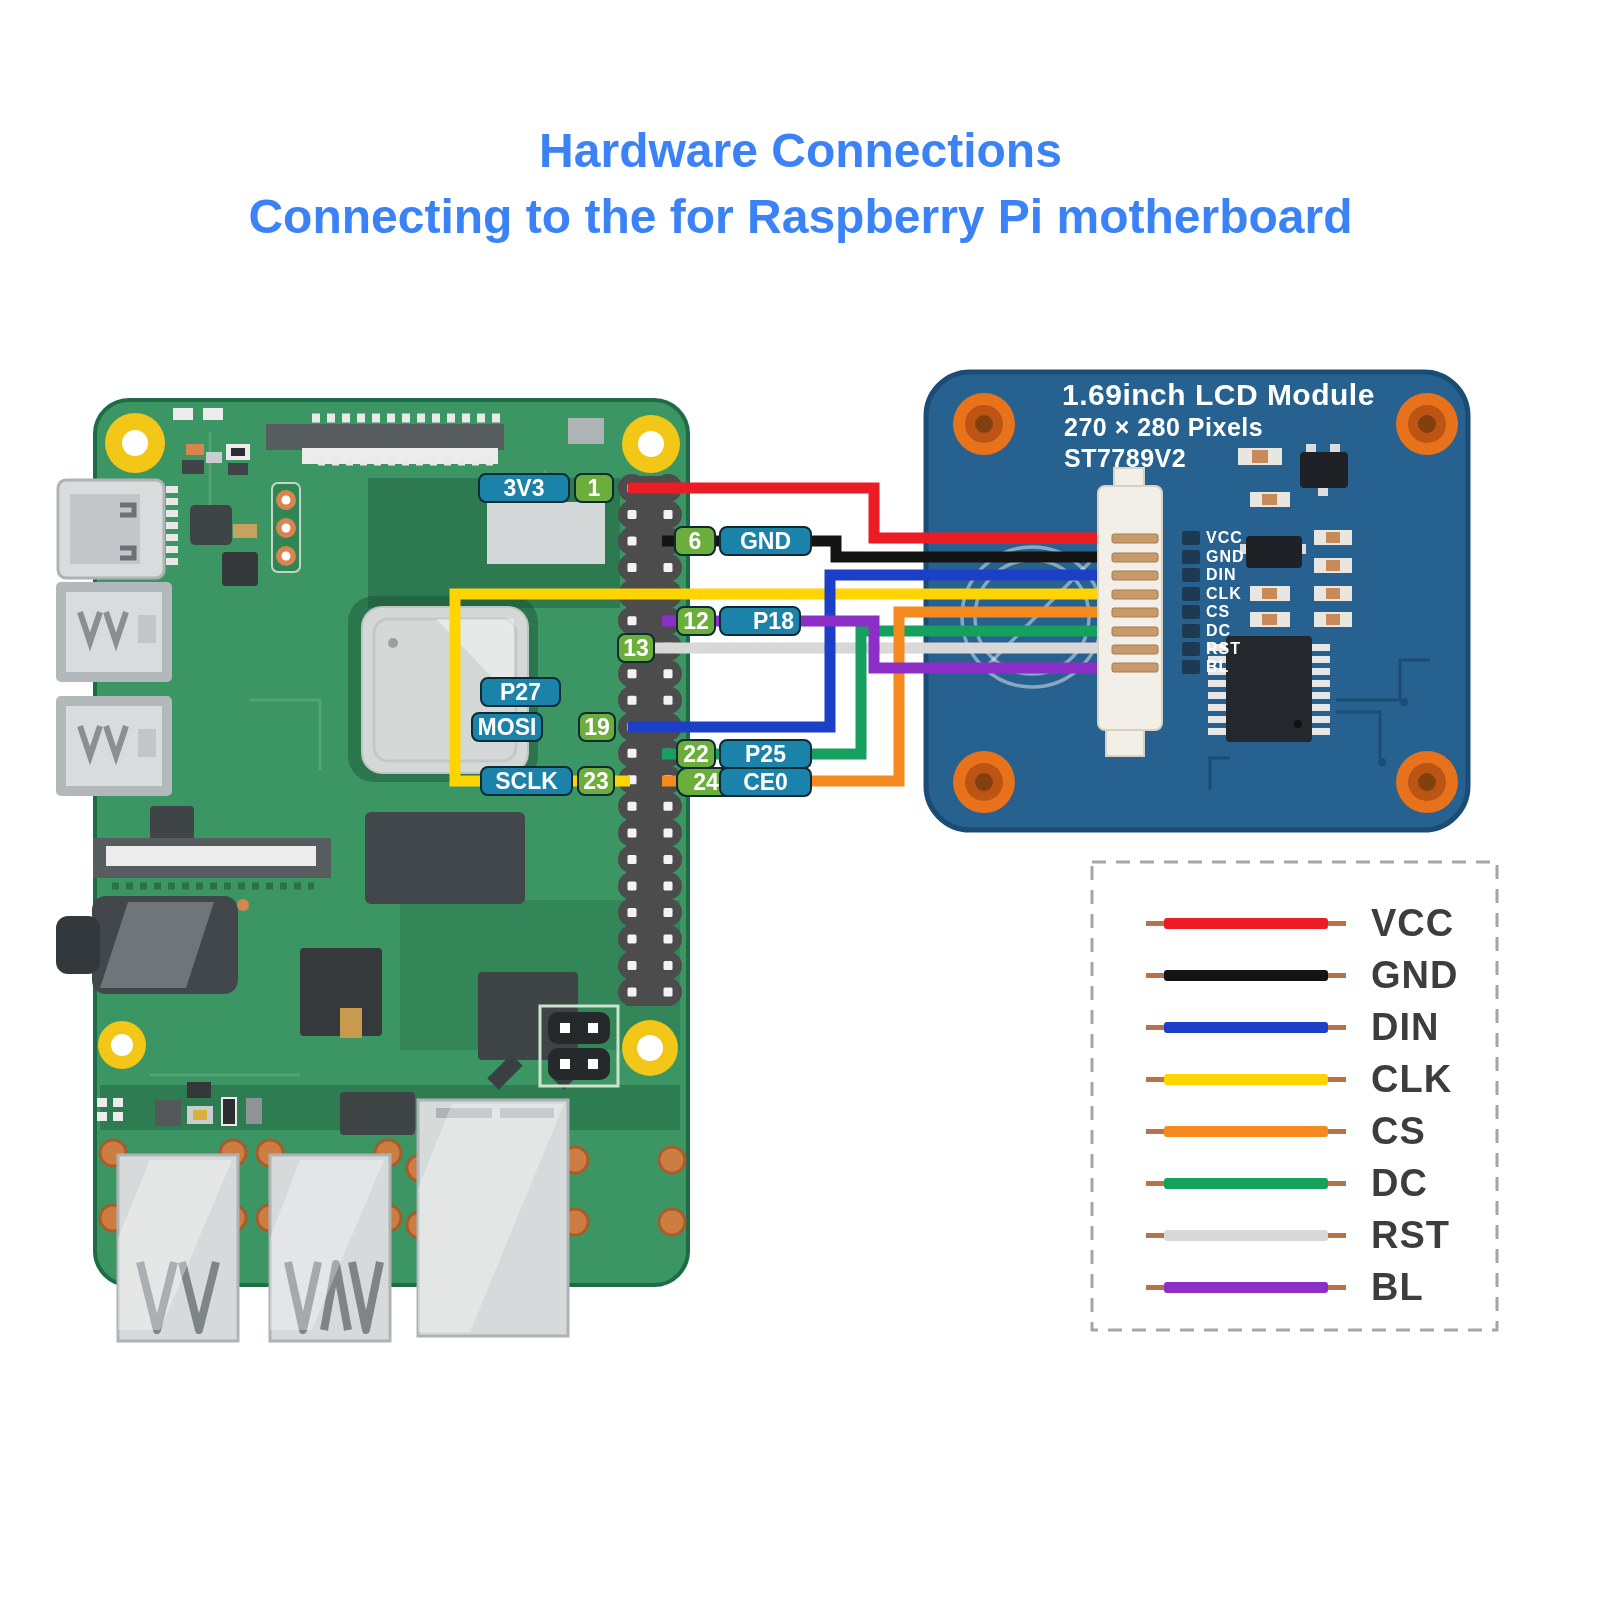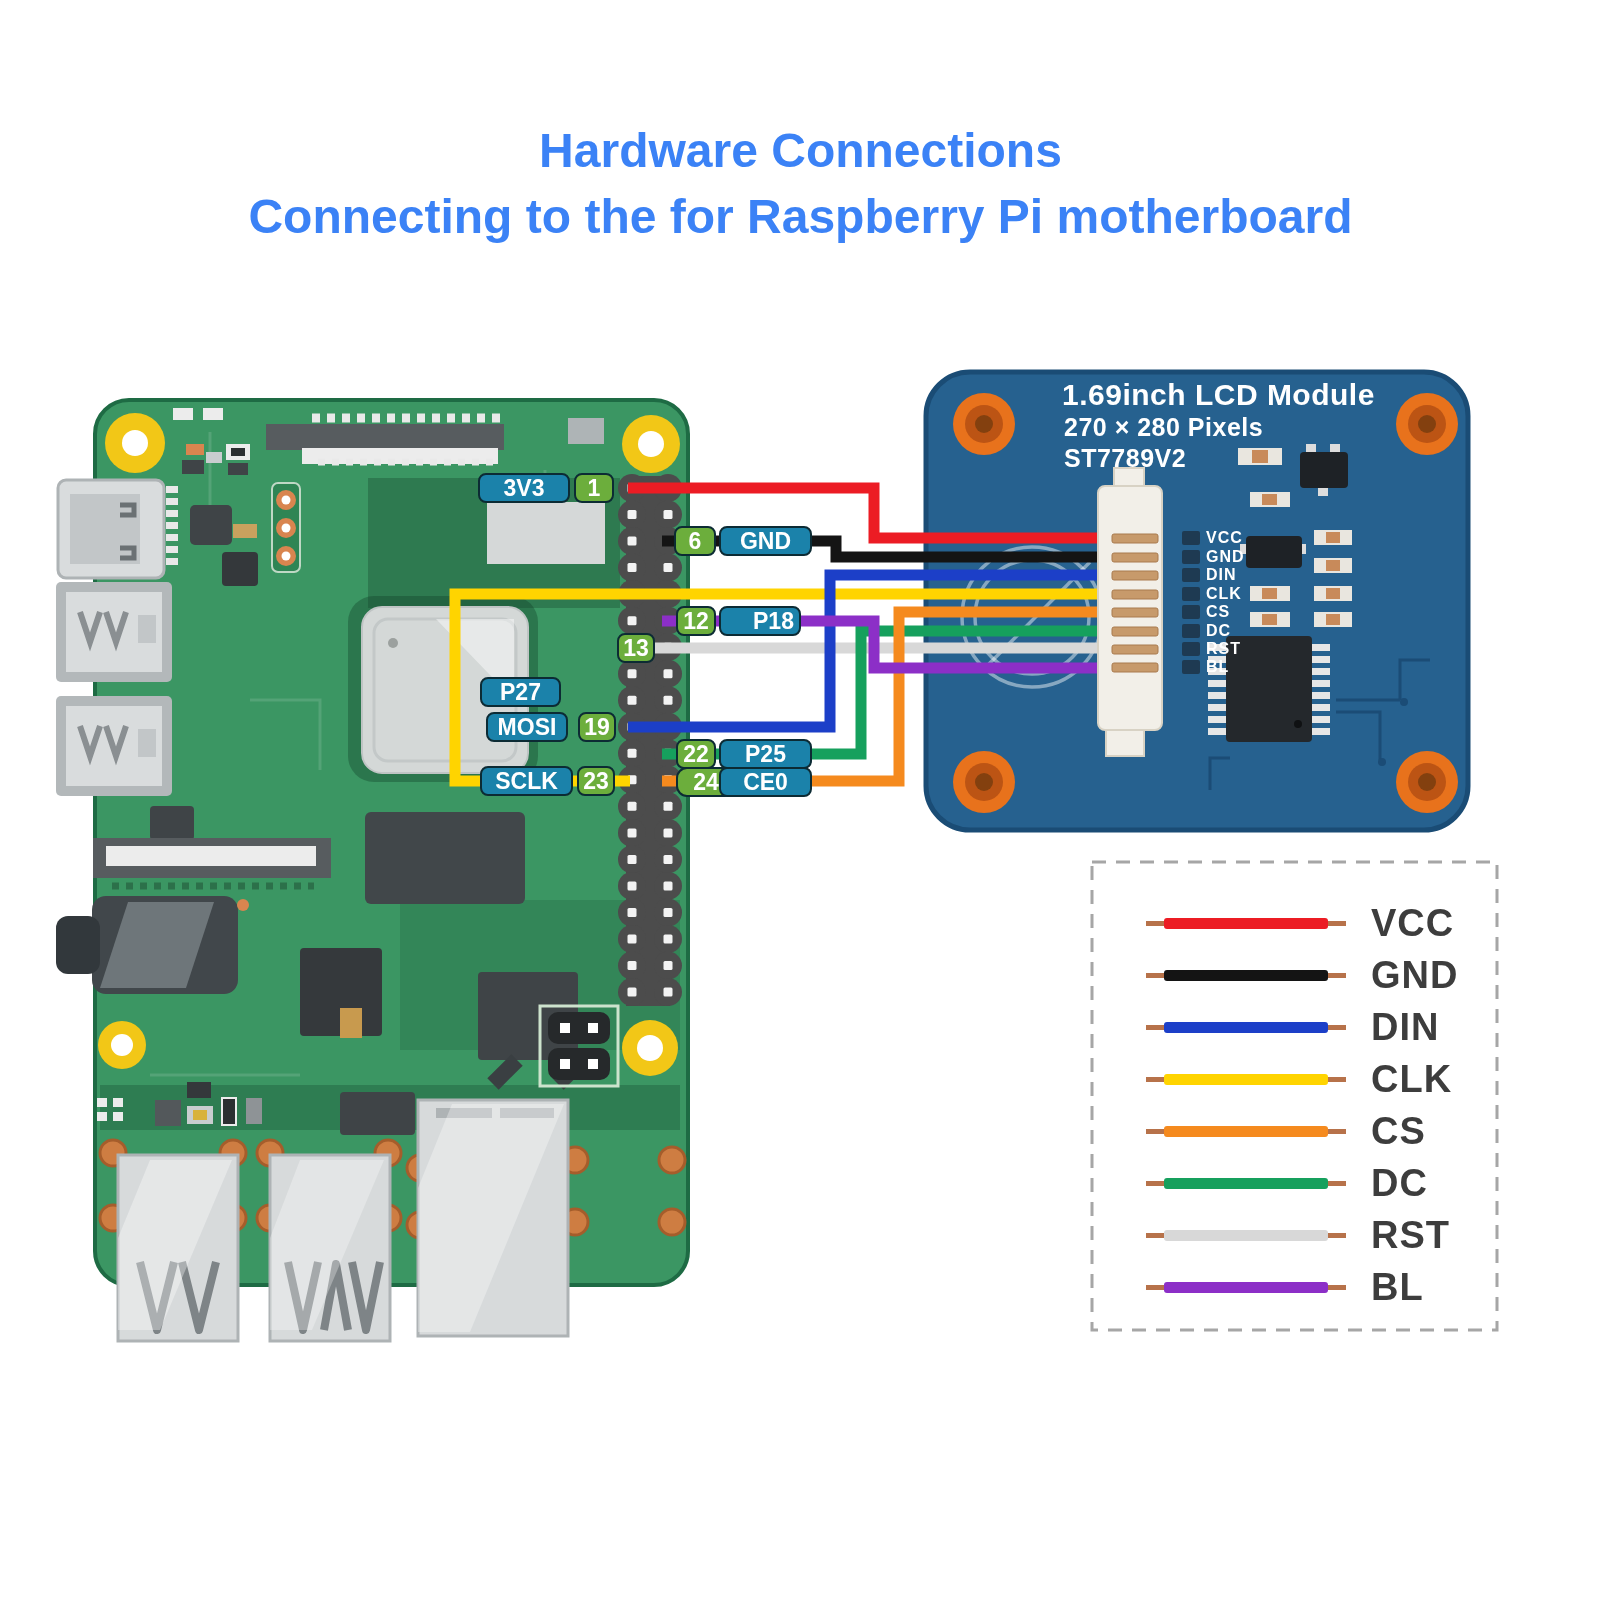--- a/index.html
+++ b/index.html
@@ -411,21 +411,21 @@
 
   <div class="overlay title">
     <div>Hardware Connections</div>
     <div>Connecting to the for Raspberry Pi motherboard</div>
   </div>
 
   <div class="plabel pl-name" style="left:478px;top:473px;width:92px;">3V3</div>
   <div class="plabel pl-pin" style="left:574px;top:473px;width:40px;">1</div>
   <div class="plabel pl-name" style="left:480px;top:633px;width:81px;margin-top:44px;">P27</div>
   <div class="plabel pl-pin" style="left:577px;top:633px;width:38px;margin-left:40px;">13</div>
-  <div class="plabel pl-name" style="left:486px;top:712px;width:82px;">MOSI</div>
+  <div class="plabel pl-name" style="left:471px;top:712px;width:72px;">MOSI</div>
   <div class="plabel pl-pin" style="left:578px;top:712px;width:38px;">19</div>
   <div class="plabel pl-name" style="left:480px;top:766px;width:93px;">SCLK</div>
   <div class="plabel pl-pin" style="left:577px;top:766px;width:38px;">23</div>
 
   <div class="plabel pl-pin" style="left:674px;top:526px;width:42px;">6</div>
   <div class="plabel pl-name" style="left:719px;top:526px;width:93px;">GND</div>
   <div class="plabel pl-pin" style="left:676px;top:606px;width:40px;">12</div>
   <div class="plabel pl-name" style="left:719px;top:606px;width:82px;padding-left:27px;">P18</div>
   <div class="plabel pl-pin" style="left:676px;top:739px;width:40px;">22</div>
   <div class="plabel pl-name" style="left:719px;top:739px;width:93px;">P25</div>

